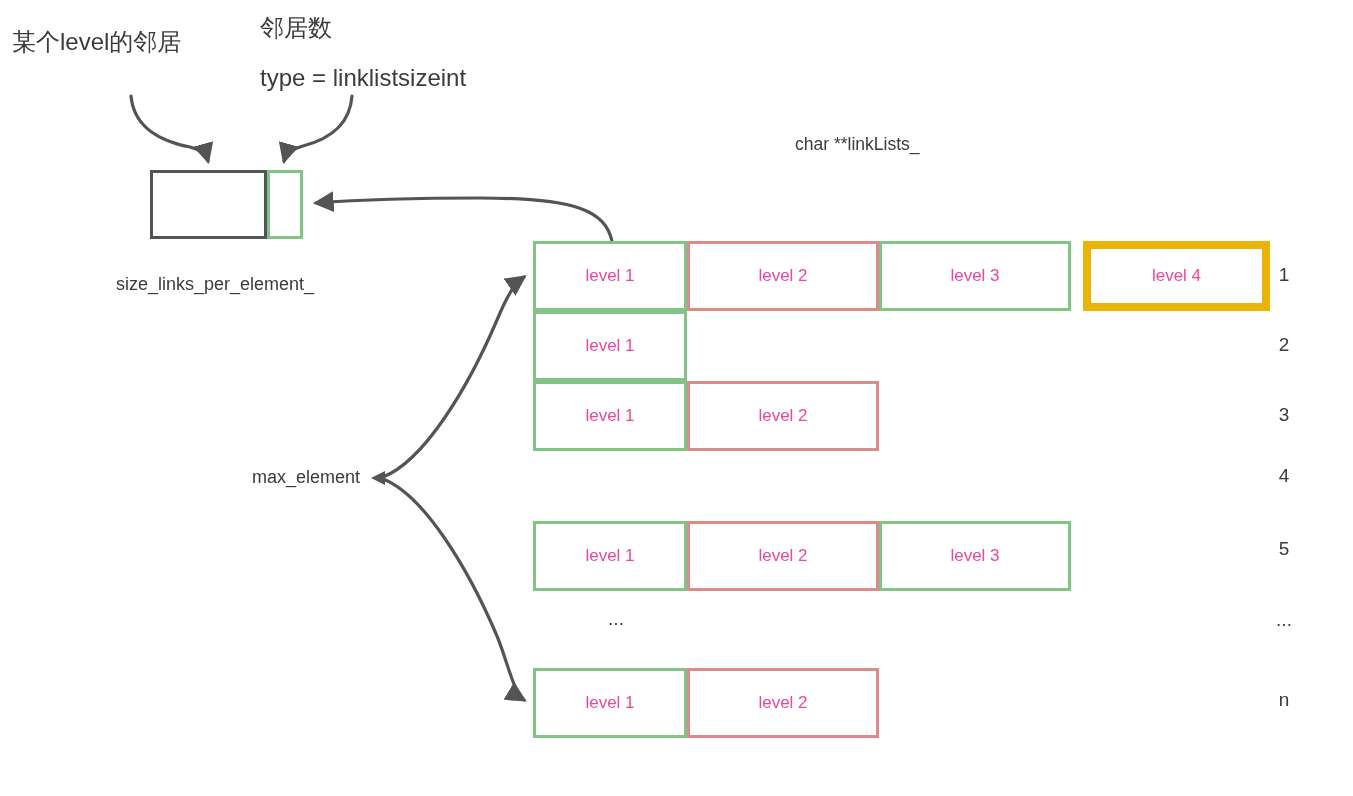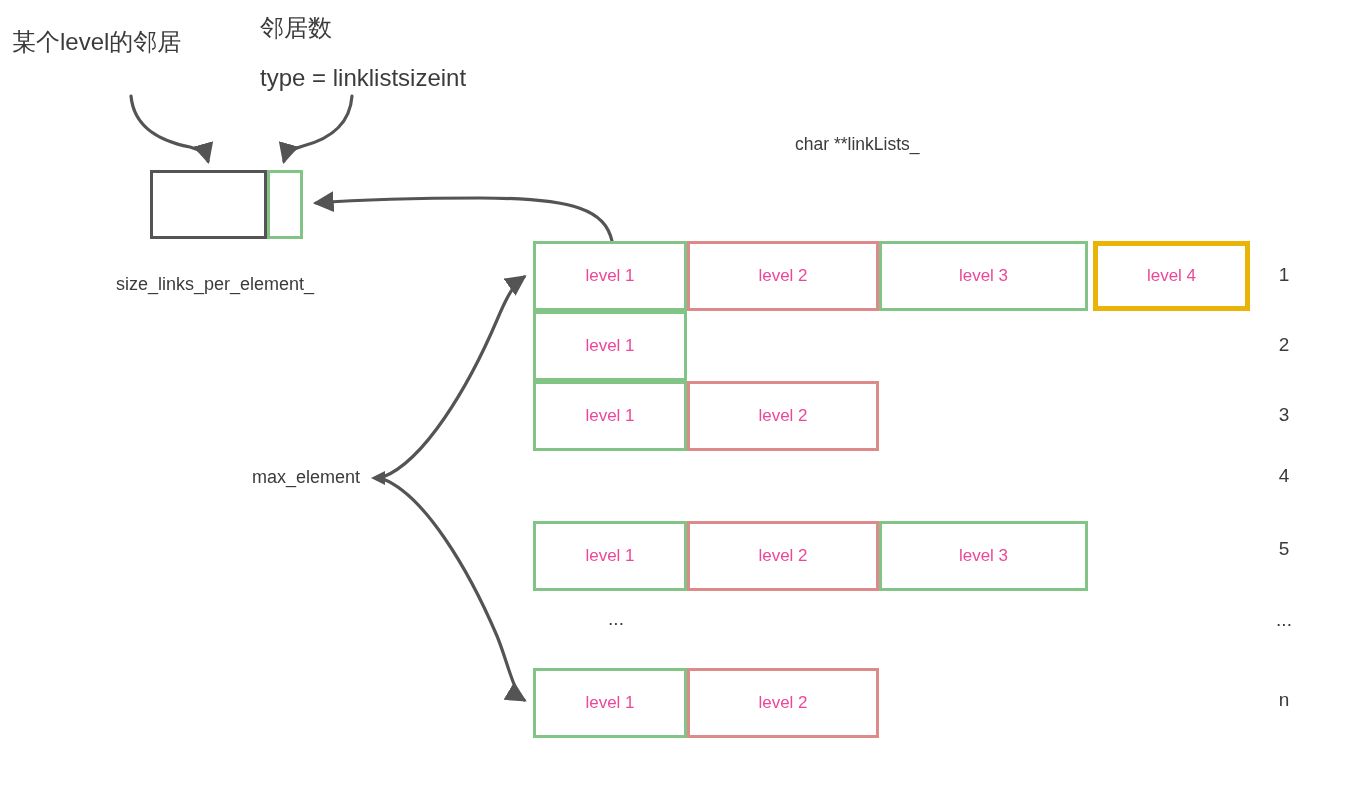--- a/index.html
+++ b/index.html
@@ -13,22 +13,22 @@
   .dark-cell{position:absolute;left:150px;top:170px;width:117px;height:69px;
              border:3px solid #545454;box-sizing:border-box;background:#fff;}
   .green-cell{position:absolute;left:267px;top:170px;width:36px;height:69px;
               border:3px solid #82c485;box-sizing:border-box;background:#fff;}
   
   .box-row{position:absolute;left:533px;display:flex;}
   .cell{height:70px;box-sizing:border-box;background:#fff;display:flex;
         align-items:center;justify-content:center;font-size:17px;color:#ec4899;}
   .lv1{width:154px;border:3px solid #82c485;}
   .lv2{width:192px;border:3px solid #dd8a8a;text-align:right;}
-  .lv3{width:209px;border:3px solid #82c485;justify-content:center;}
-  .lv4{width:157px;border:5px solid #eab308;margin-left:5px;}
+  .lv3{width:192px;border:3px solid #82c485;justify-content:center;}
+  .lv4{width:187px;border:8px solid #eab308;margin-left:12px;}
   .row-num{position:absolute;left:1262px;width:44px;text-align:center;
            font-size:19px;color:#3b3b3b;}
   .ellipsis-left{position:absolute;left:594px;width:44px;text-align:center;
                  font-size:19px;color:#3b3b3b;}
   .watermark{position:absolute;left:1101px;top:716px;font-size:35px;
              color:#c9c9c9;letter-spacing:2px;white-space:nowrap;}
 </style>
 </head>
 <body>
 

